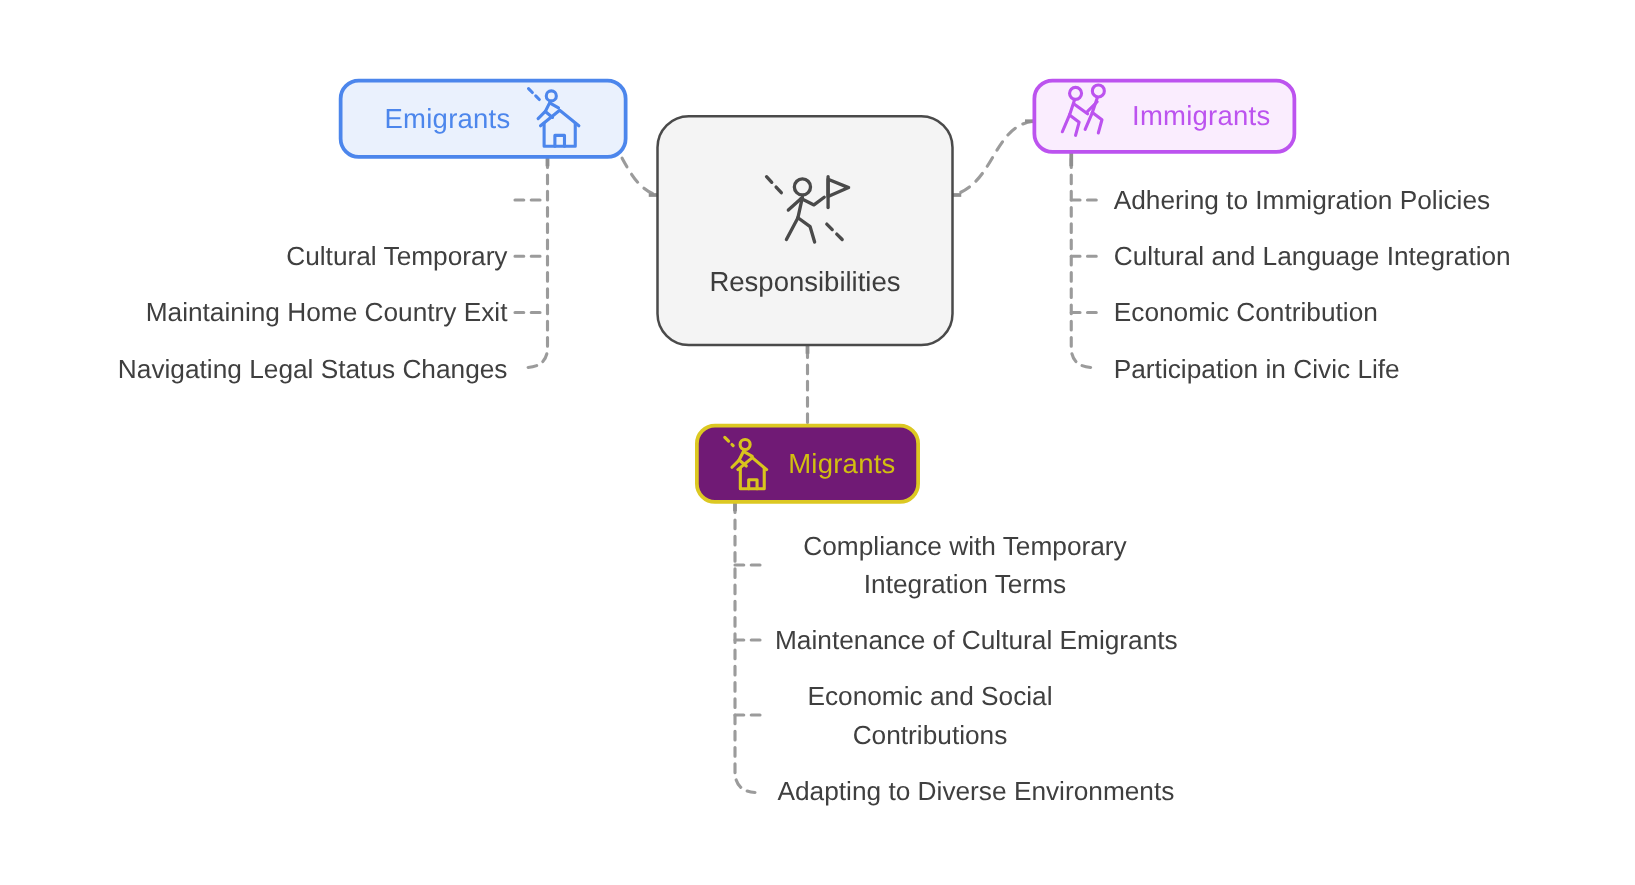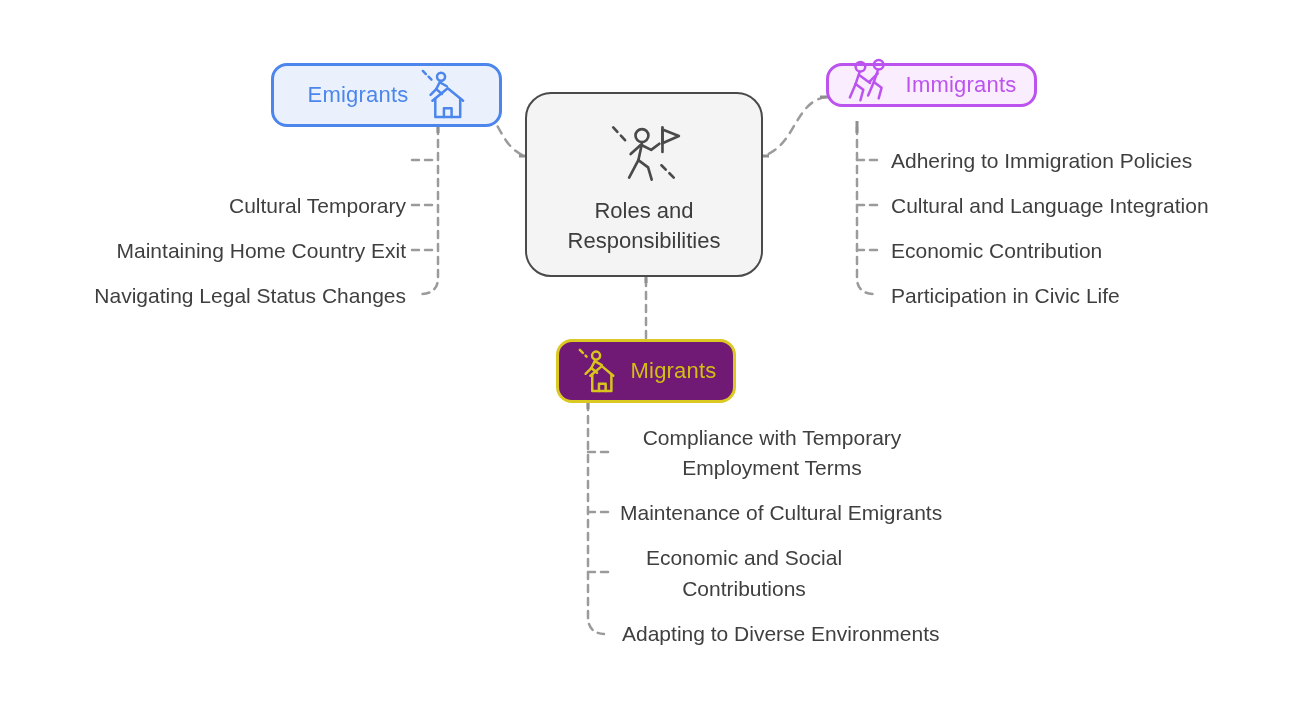--- a/index.html
+++ b/index.html
@@ -39,21 +39,21 @@
   }
   .node-label { font-size: 22px; letter-spacing: 0.2px; white-space: nowrap; }
 
   .node-emigrants {
     left: 271px; top: 63px; width: 231px; height: 64px;
     background: #eaf1fd; border: 3px solid #4c86ec;
   }
   .node-emigrants .node-label { color: #4c86ec; }
 
   .node-immigrants {
-    left: 826px; top: 63px; width: 211px; height: 44px;
+    left: 826px; top: 63px; width: 211px; height: 60px;
     background: #faedfe; border: 3px solid #bc53ef;
   }
   .node-immigrants .node-label { color: #bc53ef; }
 
   .node-migrants {
     left: 556px; top: 339px; width: 180px; height: 64px;
     background: #701a75; border: 3px solid #dcc822;
   }
   .node-migrants .node-label { color: #d2bf10; }
 
@@ -127,21 +127,20 @@
         <path d="M57,7 L57,31"></path>
         <path d="M57,9 L73,15.5 L57,22.5 Z"></path>
         <path d="M36,24 L26,33"></path>
         <path d="M36,24 L46,29 L54,23"></path>
         <path d="M37,23 L33.5,39"></path>
         <path d="M33.5,39 L24.5,56"></path>
         <path d="M33.5,39 L43,46 L46.5,58"></path>
       </svg>
     </span>
     <div class="center-label">
-      <div>Roles and</div>
       <div>Responsibilities</div>
     </div>
   </div>
 
   <div class="node node-emigrants">
     <span class="node-label">Emigrants</span>
     <span>
       <svg width="46" height="52" viewBox="0 0 48 54" fill="none" stroke="#4c86ec" stroke-width="2.6" stroke-linecap="round" stroke-linejoin="round">
         <path d="M4,4 L13,13" stroke-dasharray="4.5 4"></path>
         <circle cx="23" cy="10" r="4.2"></circle>
@@ -193,18 +192,18 @@
 
   <div class="item item-left" style="top:192px">Cultural Temporary</div>
   <div class="item item-left" style="top:237px">Maintaining Home Country Exit</div>
   <div class="item item-left" style="top:282px">Navigating Legal Status Changes</div>
 
   <div class="item item-right" style="top:147px">Adhering to Immigration Policies</div>
   <div class="item item-right" style="top:192px">Cultural and Language Integration</div>
   <div class="item item-right" style="top:237px">Economic Contribution</div>
   <div class="item item-right" style="top:282px">Participation in Civic Life</div>
 
-  <div class="item item-wrap" style="left:617px; top:423px; width:310px">Compliance with Temporary Employment Terms</div>
+  <div class="item item-wrap" style="left:617px; top:423px; width:310px">Compliance with Temporary Integration Terms</div>
   <div class="item" style="left:620px; top:499px">Maintenance of Cultural Emigrants</div>
   <div class="item item-wrap" style="left:627px; top:542px; width:234px; line-height:31px">Economic and Social Contributions</div>
   <div class="item" style="left:622px; top:620px">Adapting to Diverse Environments</div>
 
 </div>
 
 </body></html>

